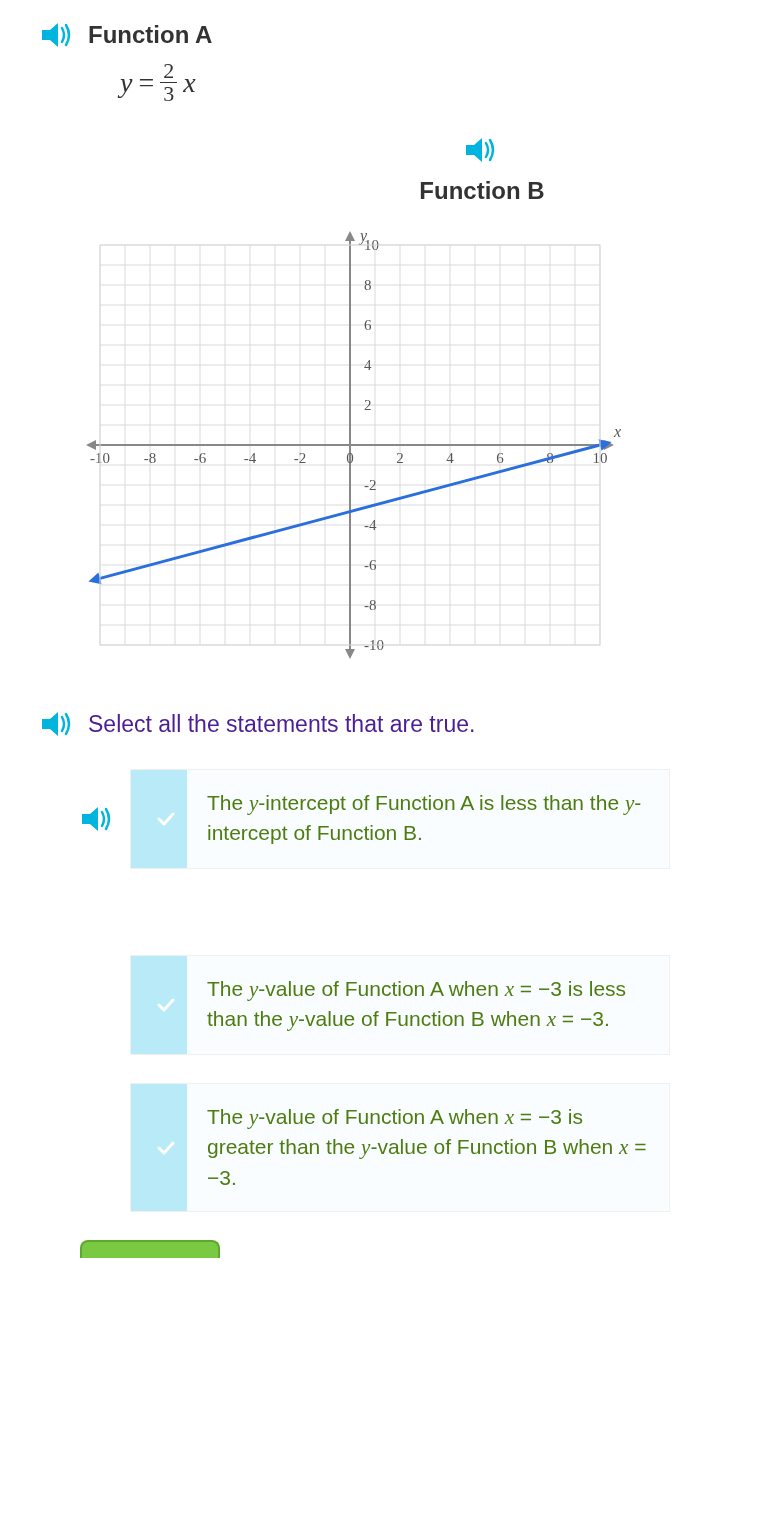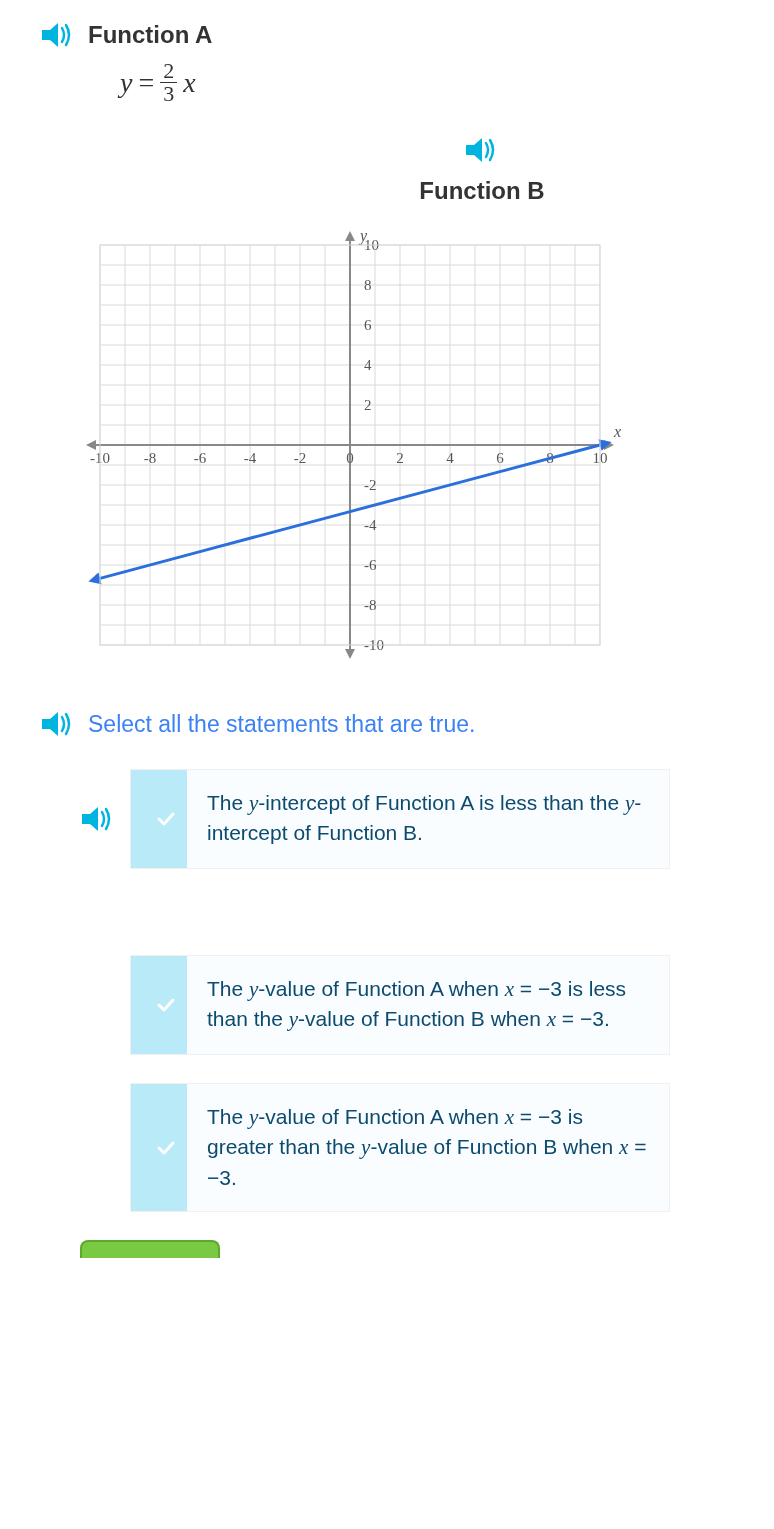--- a/index.html
+++ b/index.html
@@ -39,21 +39,21 @@
   }
   .fraction .num { border-bottom: 1.5px solid #333; padding: 0 3px; }
   .fraction .den { padding: 0 3px; }
   .graph-wrap { margin: 10px 0 30px 30px; }
   .prompt-row {
     display: flex;
     align-items: center;
     gap: 12px;
     margin: 20px 0 30px 0;
   }
-  .prompt-text { font-size: 23px; color: #3b82f6; }
+  .prompt-text { font-size: 23px; color: #4c1d95; }
   .option-row {
     display: flex;
     align-items: center;
     gap: 14px;
     margin-bottom: 28px;
     margin-left: 40px;
   }
   .option-row .speaker-slot { width: 36px; height: 30px; flex-shrink:0; }
   .option-box {
     display: flex;
@@ -72,21 +72,21 @@
     background: #b8eaf7;
     display: flex;
     align-items: center;
     justify-content: center;
     flex-shrink: 0;
   }
   .option-text {
     padding: 18px 20px;
     font-size: 21px;
     line-height: 1.45;
-    color: #0c4a6e;
+    color: #4d7c0f;
     background: #fafdff;
     flex: 1;
   }
   .option-text .mi { font-style: italic; font-family: "Times New Roman", serif; }
   .submit-wrap { margin-top: 10px; margin-left: 40px; }
   .submit-btn {
     width: 140px;
     height: 18px;
     background: #7ac943;
     border-radius: 8px 8px 0 0;

